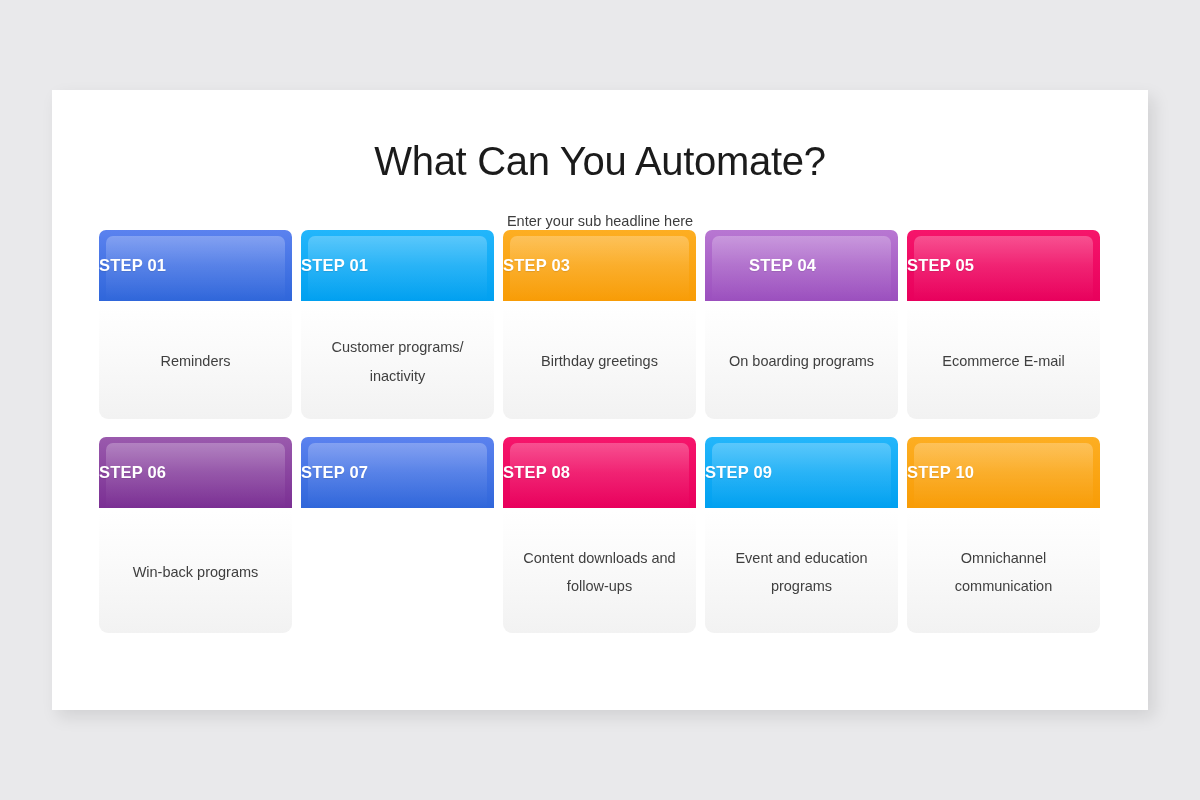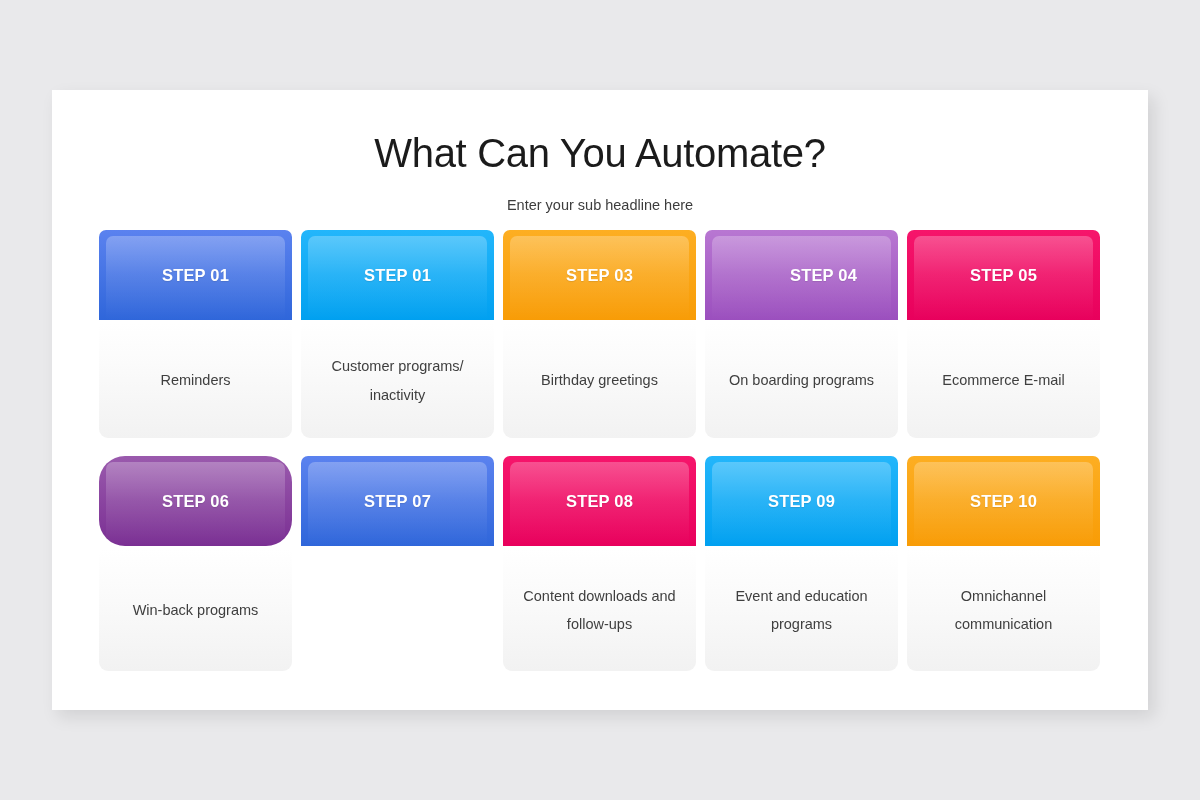--- a/index.html
+++ b/index.html
@@ -23,21 +23,21 @@
     background: #ffffff;
     box-shadow: 6px 7px 16px rgba(0,0,0,0.10);
   }
 
   .slide-title {
     text-align: center;
     font-size: 40px;
     font-weight: 400;
     color: #1b1b1b;
     letter-spacing: -0.3px;
-    margin: 8px;
+    margin: 16px;
     padding-top: 32px;
     line-height: 1.15;
   }
 
   .slide-subtitle {
     text-align: center;
     font-size: 14.5px;
     font-weight: 400;
     color: #3d3d3d;
     margin: 0;
@@ -59,26 +59,25 @@
 
   .card {
     width: 193px;
     display: flex;
     flex-direction: column;
   }
 
   
   .card-header {
     position: relative;
-    height: 90px;
+    height: 71px;
     border-radius: 7px 7px 0 0;
     overflow: hidden;
     display: flex;
     align-items: center;
-    justify-content: center;
   }
   .card-header .inset {
     position: absolute;
     left: 7px;
     right: 7px;
     top: 6px;
     bottom: 0;
     border-radius: 7px 7px 0 0;
     background: linear-gradient(180deg, rgba(255,255,255,0.26) 0%, rgba(255,255,255,0.10) 45%, rgba(255,255,255,0.0) 100%);
     pointer-events: none;
@@ -167,21 +166,21 @@
             <div class="inset"></div>
             <span class="step-label">STEP 05</span>
           </div>
           <div class="card-body">
             <div class="desc">Ecommerce E-mail</div>
           </div>
         </div>
       </div>
     <div class="card-row row-2">
         <div class="card">
-          <div class="card-header" style="background: linear-gradient(rgb(154, 90, 173) 0%, rgb(122, 47, 147) 100%); border-radius: 26px;">
+          <div class="card-header" style="background: linear-gradient(rgb(154, 90, 173) 0%, rgb(122, 47, 147) 100%);">
             <div class="inset"></div>
             <span class="step-label">STEP 06</span>
           </div>
           <div class="card-body">
             <div class="desc">Win-back programs</div>
           </div>
         </div>
         <div class="card">
           <div class="card-header" style="background: linear-gradient(rgb(91, 130, 239) 0%, rgb(47, 102, 218) 100%);">
             <div class="inset"></div>

